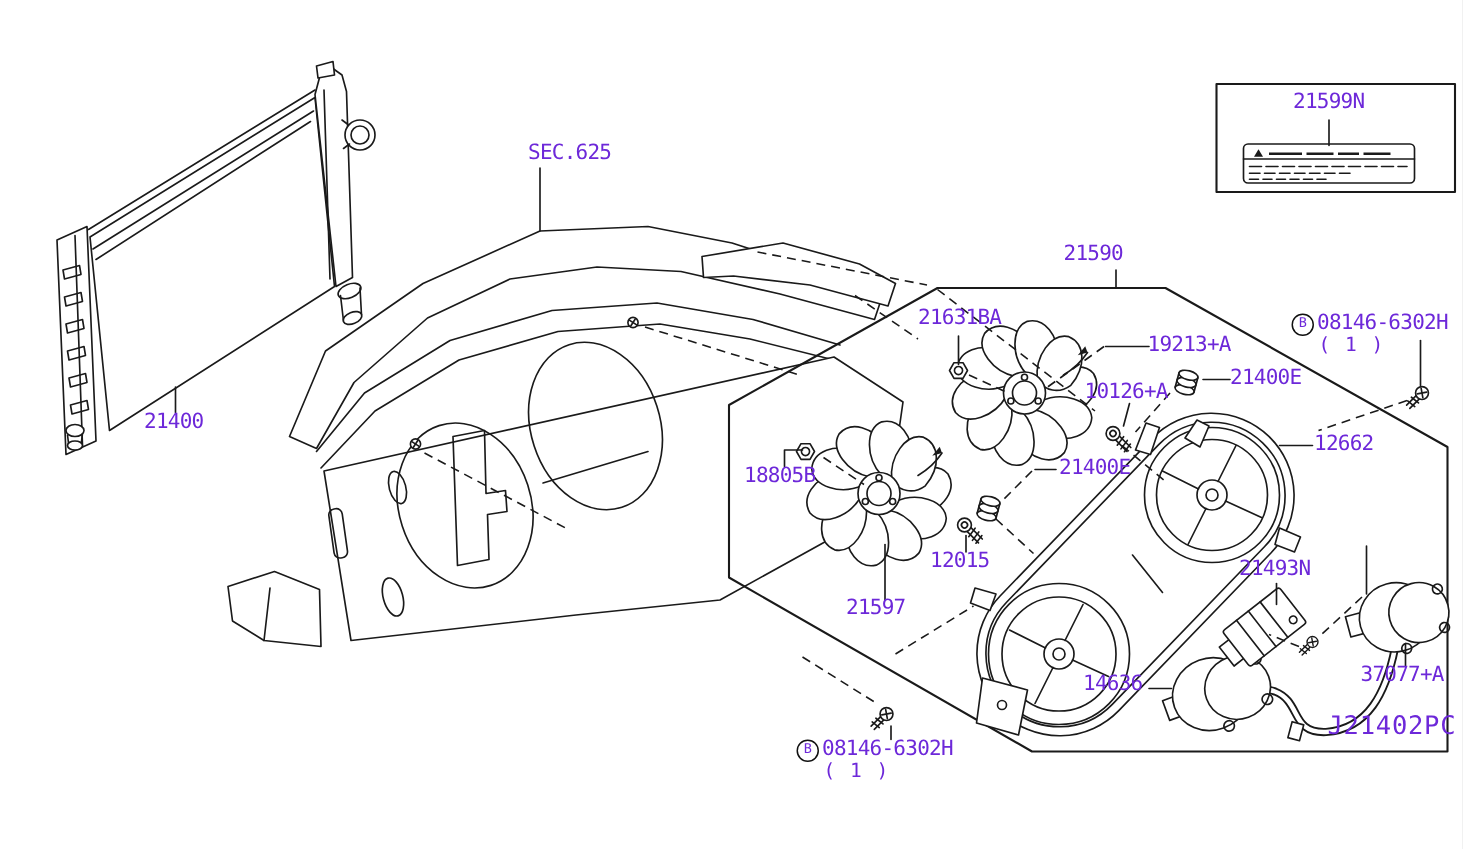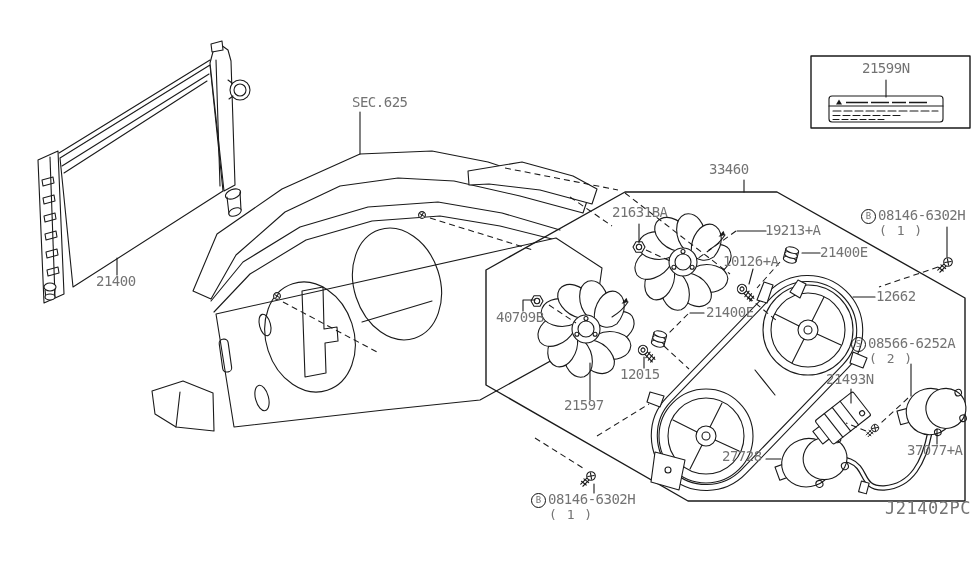--- a/index.html
+++ b/index.html
@@ -8,21 +8,21 @@
   svg{position:absolute;left:0;top:0;}
   .ln{fill:none;stroke:#1a1a1a;stroke-width:1.1;stroke-linecap:round;stroke-linejoin:round;}
   .ln2{fill:none;stroke:#1a1a1a;stroke-width:1.4;stroke-linejoin:round;}
   .wh{fill:#ffffff;stroke:#1a1a1a;stroke-width:1.1;stroke-linejoin:round;}
   .dash{fill:none;stroke:#1a1a1a;stroke-width:1.05;stroke-dasharray:6 4;}
   .tick{fill:none;stroke:#1a1a1a;stroke-width:1.6;}
   .tube1{stroke:#1a1a1a;stroke-width:5.5;fill:none;stroke-linecap:round;}
   .tube2{stroke:#ffffff;stroke-width:3;fill:none;stroke-linecap:round;}
   .blk{fill:#1a1a1a;stroke:none;}
   .lbl{position:absolute;font-size:14px;letter-spacing:-0.5px;line-height:1.05;
-       color:#737373;white-space:nowrap;cursor:default;}
+       color:#6d28d9;white-space:nowrap;cursor:default;}
   .lbl .qty{display:block;font-size:13px;padding-left:18px;letter-spacing:1px;}
   .circ{display:inline-flex;align-items:center;justify-content:center;width:13px;height:13px;
         border:1.3px solid #111;border-radius:50%;font-size:9px;line-height:1;margin-right:2px;
         vertical-align:1px;letter-spacing:0;}
   .code{font-size:17px;letter-spacing:0.5px;}
 </style>
 </head>
 <body>
 
 <div class="stage">
@@ -264,40 +264,36 @@
     <path class="dash" d="M908,398 L881,423"></path>
     <path class="dash" d="M866,431 L846,423"></path>
     <path class="dash" d="M535,438 L583,468"></path>
     <path class="dash" d="M597,436 L649,404"></path>
   </g>
 </svg>
 
 <div class="lbl" style="left:352px;top:95px">SEC.625</div>
 <div class="lbl" style="left:96px;top:274px">21400</div>
 <div class="lbl" style="left:862px;top:61px">21599N</div>
-<div class="lbl" style="left:709px;top:162px">33460</div>
+<div class="lbl" style="left:709px;top:162px">21590</div>
 <div class="lbl" style="left:612px;top:205px">21631BA</div>
 <div class="lbl" style="left:765px;top:223px">19213+A</div>
 <div class="lbl" style="left:861px;top:208px">
   <span class="circ">B</span><span>08146-6302H</span>
   <span class="qty">( 1 )</span>
 </div>
 <div class="lbl" style="left:820px;top:245px">21400E</div>
 <div class="lbl" style="left:723px;top:254px">10126+A</div>
 <div class="lbl" style="left:706px;top:305px">21400E</div>
 <div class="lbl" style="left:876px;top:289px">12662</div>
-<div class="lbl" style="left:851px;top:336px">
-  <span class="circ">S</span><span>08566-6252A</span>
-  <span class="qty">( 2 )</span>
-</div>
 <div class="lbl" style="left:826px;top:372px">21493N</div>
 <div class="lbl" style="left:620px;top:367px">12015</div>
 <div class="lbl" style="left:564px;top:398px">21597</div>
-<div class="lbl" style="left:496px;top:310px">40709B</div>
-<div class="lbl" style="left:722px;top:449px">27728</div>
+<div class="lbl" style="left:496px;top:310px">18805B</div>
+<div class="lbl" style="left:722px;top:449px">14636</div>
 <div class="lbl" style="left:907px;top:443px">37077+A</div>
 <div class="lbl" style="left:531px;top:492px">
   <span class="circ">B</span><span>08146-6302H</span>
   <span class="qty">( 1 )</span>
 </div>
-<div class="lbl code" style="left:885px;top:500px">J21402PC</div>
+<div class="lbl code" style="left:885px;top:476px">J21402PC</div>
 
 </div>
 
 </body></html>

